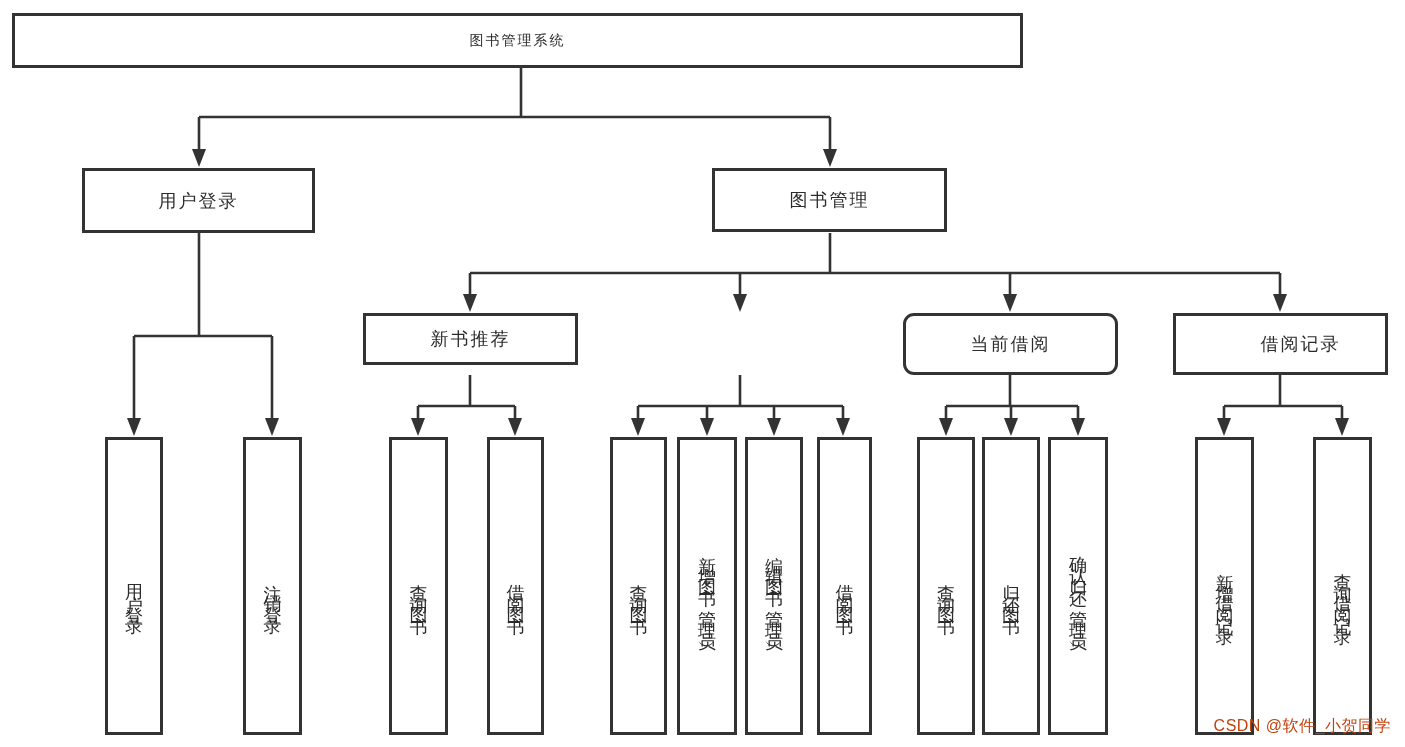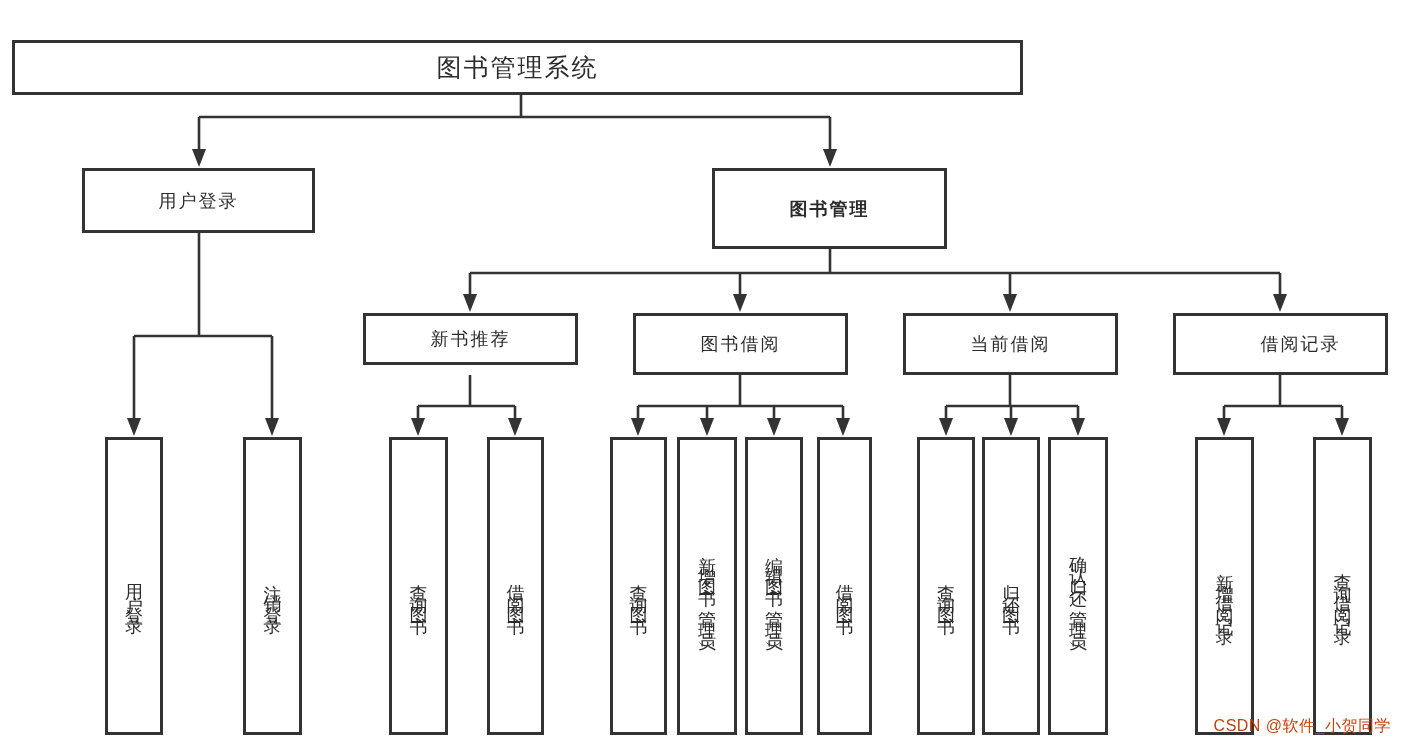--- a/index.html
+++ b/index.html
@@ -26,21 +26,21 @@
     display: flex;
     align-items: center;
     justify-content: center;
     color: #2b2b2b;
     z-index: 2;
   }
   .node {
     font-size: 18px;
     letter-spacing: 2px;
   }
-  .node.root { font-size: 25px; margin-top: 27px; }
+  .node.root { font-size: 14px; }
   .vnode span {
     writing-mode: vertical-rl;
     text-orientation: mixed;
     font-size: 18px;
     letter-spacing: 11px;
     white-space: nowrap;
     margin-bottom: -11px;
   }
   .edge { stroke: #333333; stroke-width: 2.6; fill: none; }
   .head { fill: #333333; stroke: none; }
@@ -110,31 +110,28 @@
     </g>
   </svg>
 
   <div class="node root" style="left:12px; top:13px; width:1011px; height:55px;">
     <span>图书管理系统</span>
   </div>
 
   <div class="node" style="left:82px; top:168px; width:233px; height:65px;">
     <span>用户登录</span>
   </div>
-  <div class="node" style="left:712px; top:168px; width:235px; height:81px;font-weight:bold;">
+  <div class="node" style="left:712px; top:168px; width:235px; height:64px;">
     <span>图书管理</span>
   </div>
 
   <div class="node" style="left:363px; top:313px; width:215px; height:52px;">
     <span>新书推荐</span>
   </div>
-  <div class="node" style="left:633px; top:313px; width:215px; height:62px;">
-    <span>图书借阅</span>
-  </div>
-  <div class="node" style="left:903px; top:313px; width:215px; height:62px;">
+  <div class="node" style="left:903px; top:313px; width:215px; height:62px;border-radius:11px;">
     <span>当前借阅</span>
   </div>
   <div class="node" style="left:1173px; top:313px; width:215px; height:62px;padding-left:40px;">
     <span>借阅记录</span>
   </div>
 
   <div class="vnode" style="left:105px; top:437px; width:58px; height:298px;">
     <span>用户登录</span>
   </div>
   <div class="vnode" style="left:243px; top:437px; width:59px; height:298px;">

